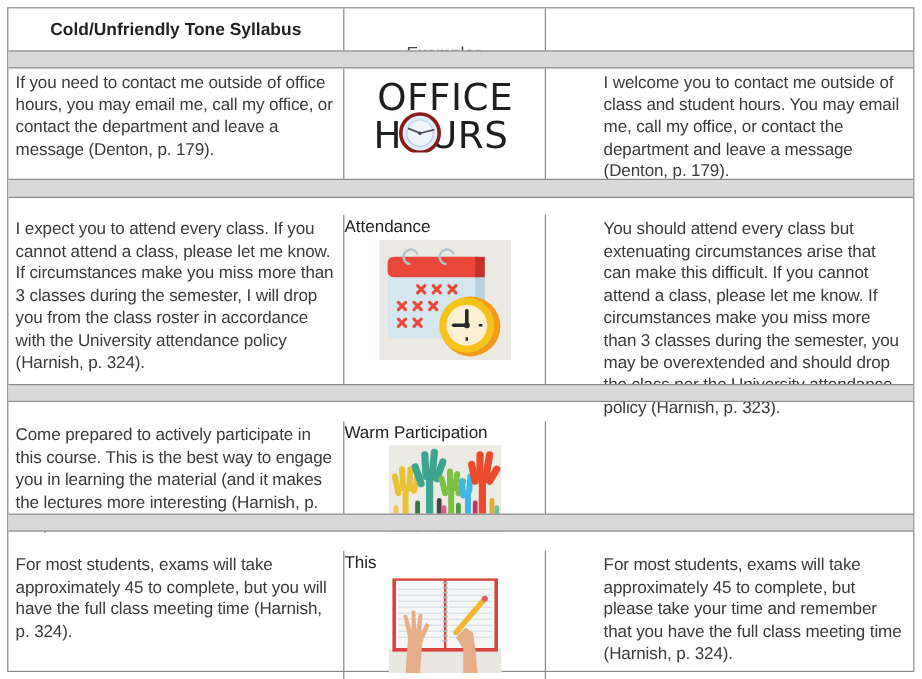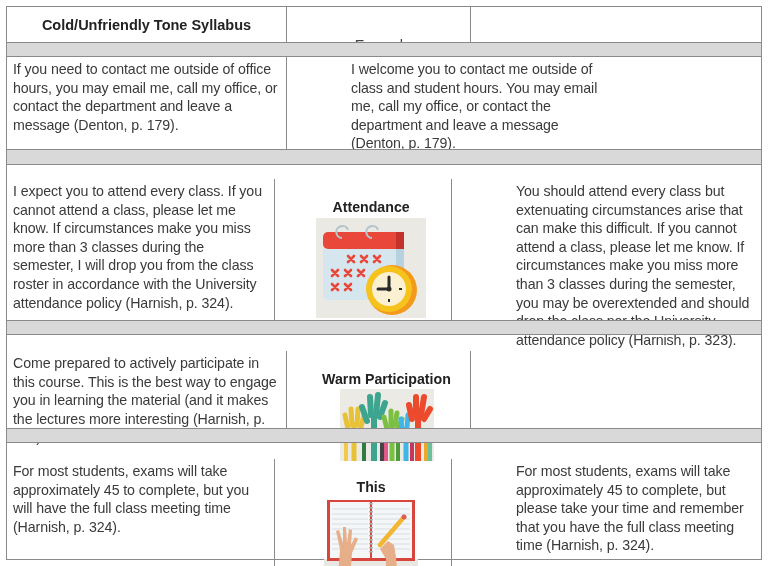--- a/index.html
+++ b/index.html
@@ -1,32 +1,32 @@
 <!DOCTYPE html>
 <html><head>
 <meta charset="utf-8">
 <style>
   html, body { margin: 0; padding: 0; background: #ffffff; }
   body { width: 768px; height: 566px; position: relative; overflow: hidden;
          font-family: "Liberation Sans", "DejaVu Sans", sans-serif; color: #333333; }
   .tbl { position: absolute; left: 6px; top: 6px; width: 756px; height: 554px;
          border: 1px solid #8a8a8a; box-sizing: border-box; }
-  .row { position: absolute; left: 0; width: 754px; display: flex; box-sizing: border-box; gap: 16px; }
+  .row { position: absolute; left: 0; width: 754px; display: flex; box-sizing: border-box; }
   .cell { box-sizing: border-box; height: 100%; position: relative; }
   .c1 { width: 280px; border-right: 1px solid #8a8a8a; }
   .c2 { width: 168px; border-right: 1px solid #8a8a8a; }
   .c3 { width: 306px; }
   .hdr .cell { display: flex; align-items: center; justify-content: center; font-size: 14.5px; }
   .hdr .bold { font-weight: bold; color: #222; }
   .hdr .plain { color: #444; margin-top: 41px; }
   .band { position: absolute; left: 0; width: 754px; background: #d9d9d9;
           border-top: 1px solid #8a8a8a; border-bottom: 1px solid #8a8a8a; box-sizing: border-box; }
   .txt { font-size: 14.2px; line-height: 18.6px; padding: 3px 6px 0 6px; color: #3a3a3a; letter-spacing: -0.1px; }
   .c3 .txt { padding-left: 7px; margin-left: 41px; }
-  .ex-title { text-align: center; font-weight: bold; font-size: 14.2px; color: #222; margin-top: 20px; line-height: 17px; }
+  .ex-title { font-weight: normal; font-size: 14.2px; color: #222; margin-top: 2px; line-height: 17px; }
   .ex-img { display: block; margin: 0 auto; }
 </style>
 </head>
 <body>
 
 <div class="tbl">
 
   <div class="row hdr" style="top:0; height:35px;">
     <div class="cell c1">
       <span class="bold">Cold/Unfriendly Tone Syllabus</span>
@@ -34,20 +34,32 @@
     <div class="cell c2">
       <span class="plain">Examples</span>
     </div>
   </div>
 
   <div class="band" style="top:35px; height:15px;"></div>
 
   <div class="row" style="top:50px; height:93px;">
     <div class="cell c1">
       <div class="txt">If you need to contact me outside of office hours, you may email me, call my office, or contact the department and leave a message (Denton, p. 179).</div>
+    </div>
+    <div class="cell c2">
+      <svg class="ex-img" width="130" height="64" viewBox="0 0 130 64" style="margin-top:6px;">
+        <text x="65" y="29" text-anchor="middle" font-family="DejaVu Sans, sans-serif" font-size="31" fill="#1e1e1e" letter-spacing="0.5">OFFICE</text>
+        <text x="17" y="60" text-anchor="middle" font-family="DejaVu Sans, sans-serif" font-size="31" fill="#1e1e1e">H</text>
+        <text x="85" y="60" text-anchor="middle" font-family="DejaVu Sans, sans-serif" font-size="31" fill="#1e1e1e" letter-spacing="0.5">URS</text>
+        <circle cx="44" cy="48" r="16" fill="#dfeefa" stroke="#8b1a1a" stroke-width="3"></circle>
+        <circle cx="44" cy="48" r="11" fill="#eef5fb" stroke="#b9d3e6" stroke-width="1"></circle>
+        <line x1="44" y1="48" x2="34" y2="44" stroke="#555" stroke-width="1.6"></line>
+        <line x1="44" y1="48" x2="56" y2="45" stroke="#555" stroke-width="1.4"></line>
+        <circle cx="44" cy="48" r="1.5" fill="#444"></circle>
+      </svg>
     </div>
     <div class="cell c3">
       <div class="txt">I welcome you to contact me outside of class and student hours. You may email me, call my office, or contact the department and leave a message (Denton, p. 179).</div>
     </div>
   </div>
 
   <div class="band" style="top:142px; height:16px;"></div>
 
   <div class="row" style="top:172px; height:156px;">
     <div class="cell c1">

